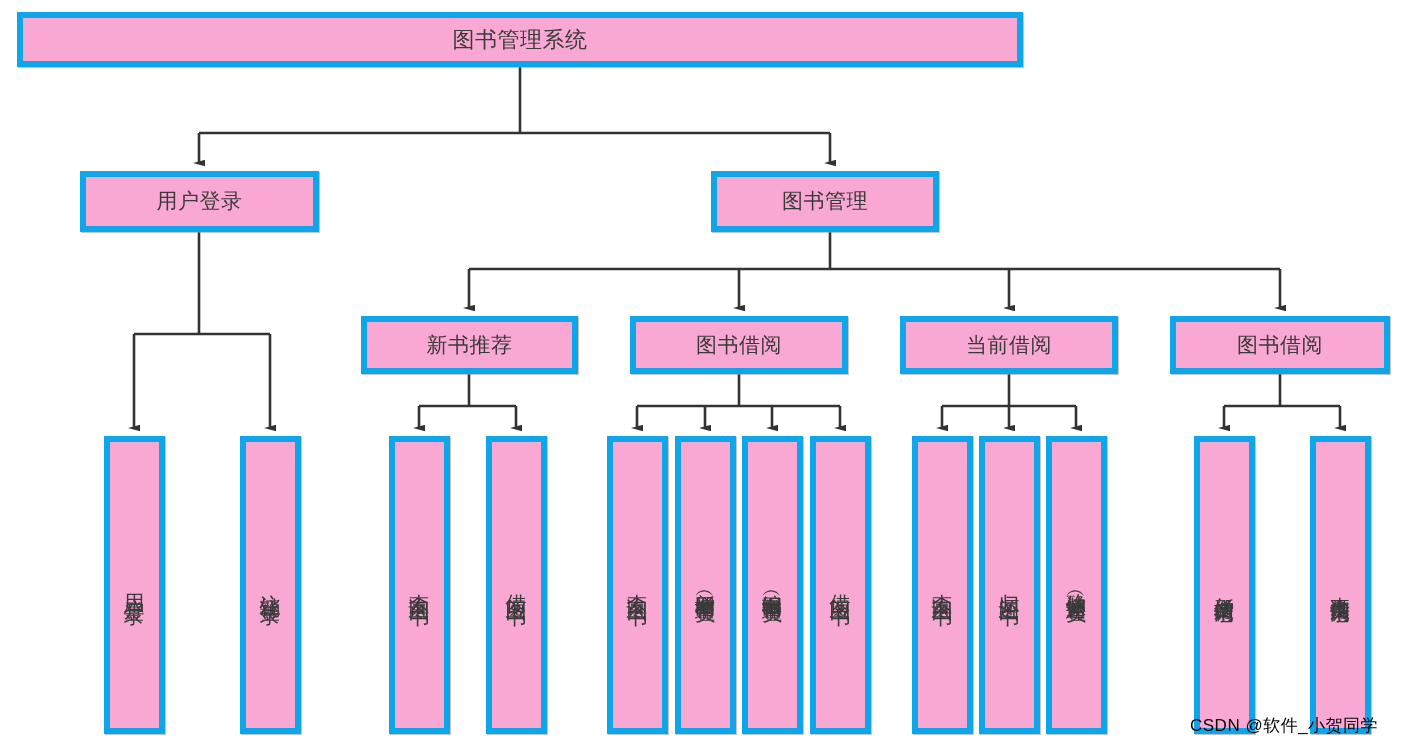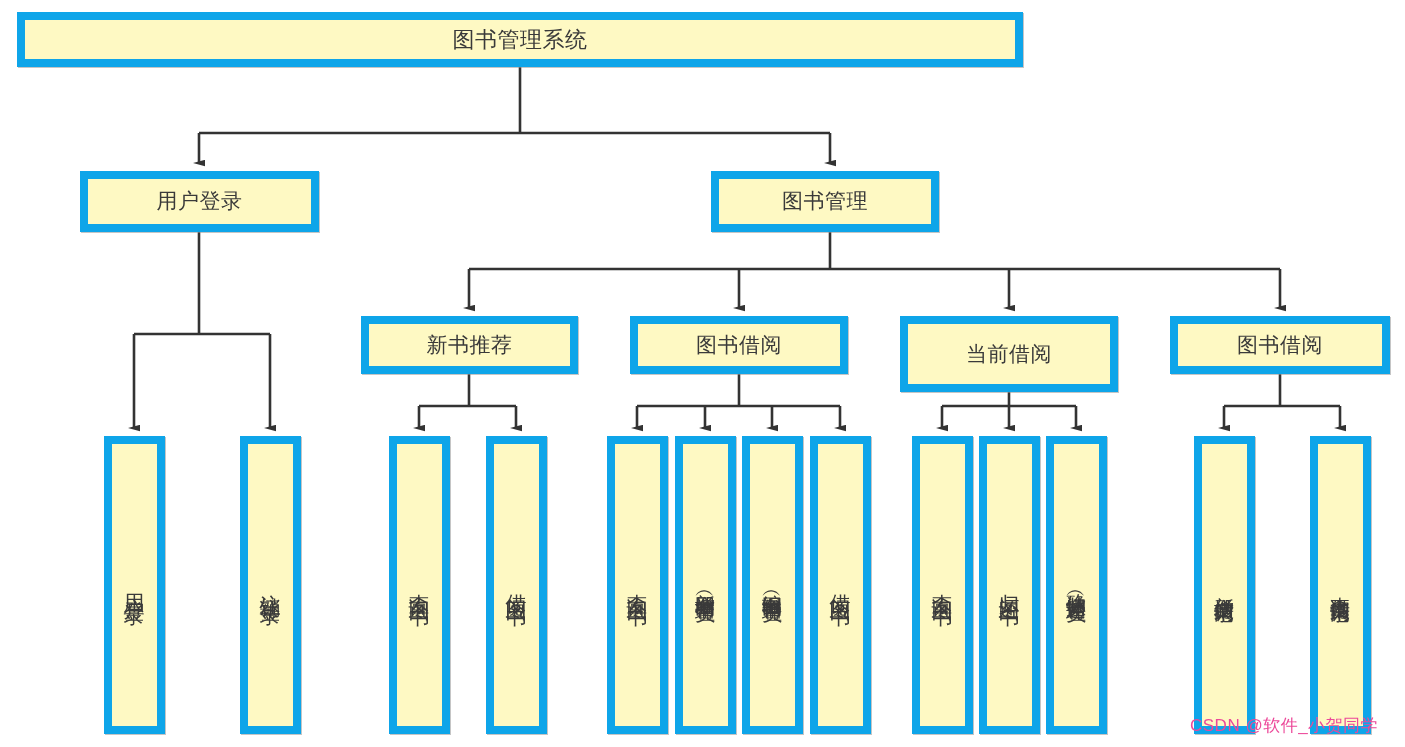--- a/index.html
+++ b/index.html
@@ -21,22 +21,22 @@
     position: absolute;
     left: 0;
     top: 0;
     width: 1405px;
     height: 747px;
     pointer-events: none;
   }
   .node {
     position: absolute;
     box-sizing: border-box;
-    background: #fef9c3;
-    border: 8px solid #0ea5e9;
+    background: #f9a8d4;
+    border: 6px solid #0ea5e9;
     box-shadow: 1px 1px 0 0 rgba(150,150,150,0.55);
     display: flex;
     align-items: center;
     justify-content: center;
     color: #3a3a3a;
   }
   .node .lbl {
     display: block;
     text-align: center;
     color: #3a3a3a;
@@ -62,21 +62,21 @@
     letter-spacing: 4px;
     line-height: 1;
     max-height: 100%;
   }
   .node.vert.long .lbl {
     letter-spacing: 1.5px;
     font-size: 20px;
   }
   .watermark {
     position: absolute;
-    color: #ec4899;
+    color: #000000;
     font-size: 17px;
     white-space: nowrap;
     letter-spacing: 0.5px;
   }
 </style>
 </head>
 <body>
 
 <div id="canvas">
 
@@ -142,21 +142,21 @@
   <div class="node horiz" style="left:711px; top:171px; width:228px; height:61px;">
     <span class="lbl">图书管理</span>
   </div>
 
   <div class="node horiz" style="left:630px; top:316px; width:218px; height:58px;">
     <span class="lbl">图书借阅</span>
   </div>
   <div class="node horiz" style="left:361px; top:316px; width:217px; height:58px;">
     <span class="lbl">新书推荐</span>
   </div>
-  <div class="node horiz" style="left:900px; top:316px; width:218px; height:76px;align-items:center;">
+  <div class="node horiz" style="left:900px; top:316px; width:218px; height:58px;align-items:center;">
     <span class="lbl">当前借阅</span>
   </div>
   <div class="node horiz" style="left:1170px; top:316px; width:220px; height:58px;">
     <span class="lbl">图书借阅</span>
   </div>
 
   <div class="node vert" style="left:104px; top:436px; width:61px; height:298px;">
     <span class="lbl">用户登录</span>
   </div>
   <div class="node vert" style="left:240px; top:436px; width:61px; height:298px;">

